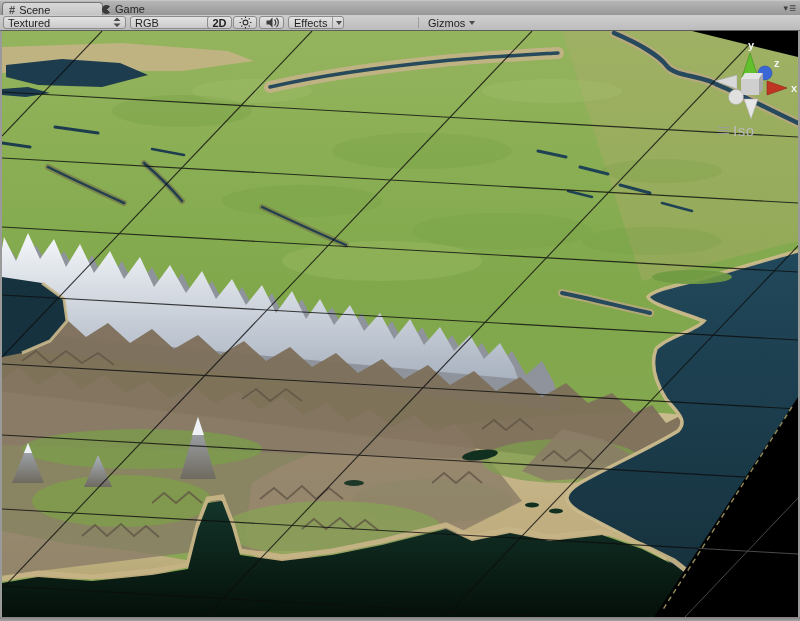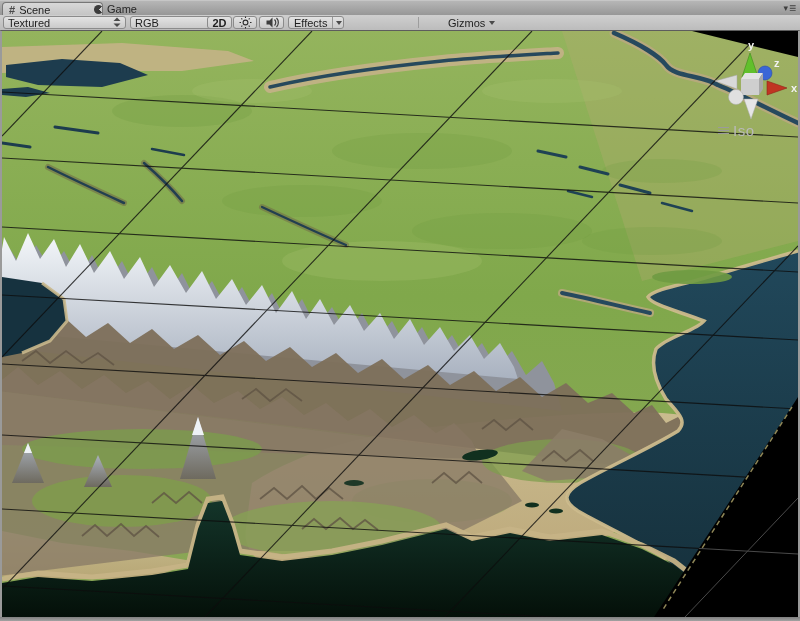--- a/index.html
+++ b/index.html
@@ -15,21 +15,21 @@
     background:linear-gradient(#b6b6b6,#979797);
     border-top:1px solid #c6c6c6;
   }
   .tab{position:absolute;top:1px;height:14px;display:flex;align-items:center;
     font-size:11px;color:#1d1d1d;padding:0 6px;cursor:default;}
   .tab.active{
     left:2px;width:101px;
     background:linear-gradient(#d8d8d8,#c3c3c3);
     border:1px solid #777;border-bottom:none;border-radius:4px 4px 0 0;
   }
-  .tab.inactive{left:88px;width:58px;color:#262626;}
+  .tab.inactive{left:96px;width:58px;color:#262626;}
   .tab .glyph{font-weight:bold;color:#4a4a4a;margin-right:4px;font-size:11px;}
   .game-icon{
     width:9px;height:9px;border-radius:50%;margin-right:4px;
     background:conic-gradient(from 0deg,#3b3b3b 0 50deg,rgba(0,0,0,0) 50deg 130deg,#3b3b3b 130deg 360deg);
   }
   .win-menu{position:absolute;right:3px;top:0;height:14px;display:flex;align-items:center;
     font-size:9px;color:#3f3f3f;letter-spacing:1px;cursor:default;}
   
   .toolbar{
     position:absolute;left:0;top:15px;width:800px;height:16px;
@@ -139,21 +139,21 @@
         <path d="M11.5,2 A6.4,6.4 0 0 1 11.5,11" fill="none" stroke="#3d3d3d" stroke-width="1.2"></path>
       </svg>
     </div>
     <div class="tb split" style="left:288px;width:56px;">
       <span class="lbl">Effects</span>
       <span class="arr">
           <span class="tri-down"></span>
         </span>
     </div>
     <div class="vsep"></div>
-    <div class="gizmos-dd" style="left:444px;">
+    <div class="gizmos-dd" style="left:424px;">
       <span>Gizmos</span>
       <span class="tri-down"></span>
     </div>
   </div>
 
   <div class="viewport">
     <svg class="terrain-svg" width="796" height="586" viewBox="0 0 796 586">
       <defs>
         <linearGradient id="grass" x1="0" y1="0" x2="0" y2="1">
           <stop offset="0" stop-color="#94b45d"></stop>

